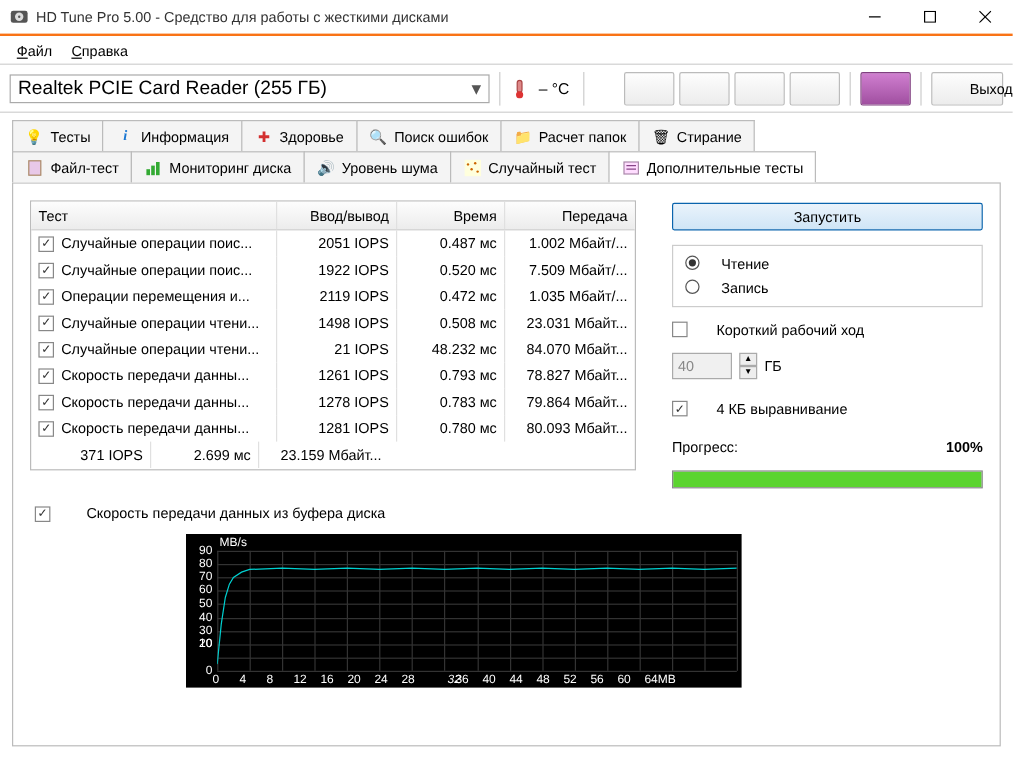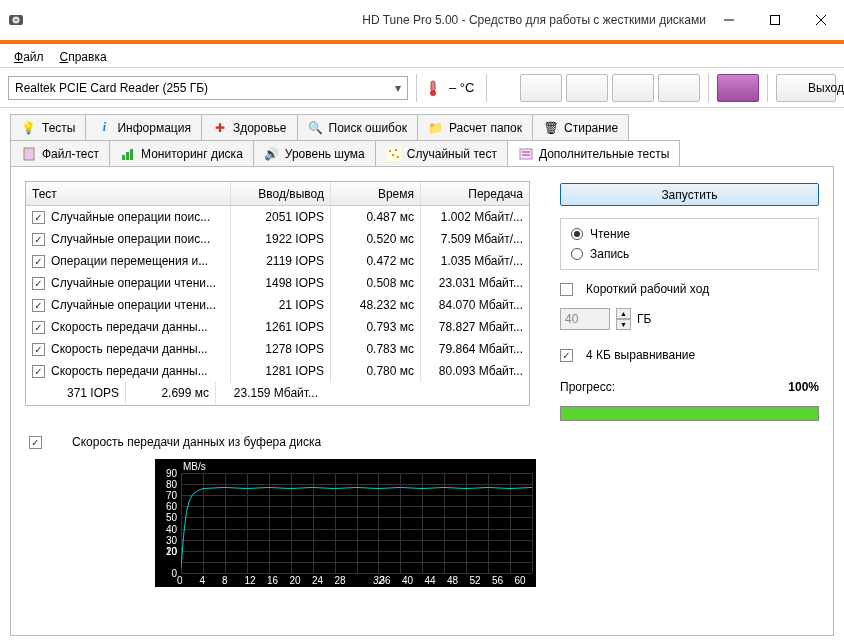--- a/index.html
+++ b/index.html
@@ -1,32 +1,32 @@
 <!DOCTYPE html>
 <html><head>
 <meta charset="utf-8">
 <style>
 * { box-sizing: border-box; margin: 0; padding: 0; }
 body { font-family: "Segoe UI", Tahoma, sans-serif; font-size: 12px; background: #fff; width: 844px; height: 641px; overflow: hidden; }
 
 
-.titlebar { display: flex; align-items: center; height: 44px; padding: 0 0 0 8px; background: #fff; border-bottom: 4px solid #f97316; text-align: right; }
+.titlebar { display: flex; align-items: center; height: 30px; padding: 0 0 0 8px; background: #fff; border-bottom: 2px solid #f97316; }
 .titlebar-icon { width: 16px; height: 16px; margin-right: 6px; }
 .titlebar-text { flex: 1; font-size: 12px; color: #333; }
 .win-btns { display: flex; }
 .win-btn { width: 46px; height: 30px; display: flex; align-items: center; justify-content: center; cursor: pointer; }
 
 
 .menubar { height: 24px; display: flex; align-items: flex-end; padding: 0 6px; border-bottom: 1px solid #d0d0d0; }
 .menu-item { padding: 3px 8px; cursor: pointer; }
 .menu-item span.u { text-decoration: underline; }
 
 
 .toolbar { height: 40px; display: flex; align-items: center; padding: 4px 8px; gap: 4px; border-bottom: 1px solid #d0d0d0; }
-.drive-select { flex: 0 0 400px; height: 24px; border: 1px solid #aaa; background: #fff; display: flex; align-items: center; padding: 0 6px; font-size: 12px; justify-content: space-between; cursor: pointer; }
+.drive-select { flex: 0 0 400px; height: 24px; border: 1px solid #aaa; background: #fff; display: flex; align-items: center; padding: 0 6px; font-size: 16px; justify-content: space-between; cursor: pointer; }
 .drive-select .chev { color: #555; }
 .tb-sep { width: 1px; height: 28px; background: #ccc; margin: 0 4px; }
 .temp-icon { width: 16px; height: 16px; }
 .temp-text { font-size: 13px; margin: 0 4px; }
 .tb-btn { width: 28px; height: 28px; border: 1px solid #bbb; background: linear-gradient(#fdfdfd,#ececec); display: flex; align-items: center; justify-content: center; cursor: pointer; border-radius: 2px; padding-left: 40px; }
 .tb-btn.exit { width: 60px; font-size: 12px; }
 .spacer { flex: 1; }
 
 
 .tabwrap { padding: 6px 10px 0 10px; }
@@ -50,35 +50,35 @@
 .col-tx { width: 108px; justify-content: flex-end; }
 .trow { display: flex; height: 22px; }
 .chk { width: 13px; height: 13px; border: 1px solid #888; margin-right: 6px; display: inline-flex; align-items: center; justify-content: center; font-size: 10px; color: #333; flex-shrink: 0; }
 .chk.on::before { content: "✓"; }
 .test-name { white-space: nowrap; overflow: hidden; text-overflow: ellipsis; }
 
 
 .controls { flex: 1; display: flex; flex-direction: column; gap: 12px; padding-top: 2px; }
 .run-btn { height: 23px; border: 1px solid #0a64ad; background: linear-gradient(#eaf3fb,#cfe5f6); cursor: pointer; display: flex; align-items: center; justify-content: center; font-size: 12px; border-radius: 2px; }
 .radio-group { border: 1px solid #ccc; padding: 8px 10px; display: flex; flex-direction: column; gap: 6px; }
-.radio-row, .check-row { display: flex; align-items: center; gap: 7px; font-size: 12px; }
+.radio-row, .check-row { display: flex; gap: 18px; font-size: 12px; }
 .radio { width: 12px; height: 12px; border: 1px solid #555; border-radius: 50%; display: inline-flex; align-items: center; justify-content: center; }
 .radio.on::after { content: ""; width: 6px; height: 6px; background: #333; border-radius: 50%; }
 .spin { display: flex; align-items: center; gap: 6px; }
 .spin-box { width: 50px; height: 22px; border: 1px solid #aaa; background: #f0f0f0; color: #888; display: flex; align-items: center; padding: 0 4px; }
 .spin-btns { display: flex; flex-direction: column; }
 .spin-btn { width: 15px; height: 11px; border: 1px solid #aaa; background: #eee; font-size: 7px; display: flex; align-items: center; justify-content: center; cursor: pointer; }
 .progress-row { display: flex; align-items: center; gap: 12px; margin-top: 6px; }
 .progress-label { font-size: 12px; }
 .progress-val { font-weight: bold; margin-left: auto; }
 .progress-bar { height: 15px; border: 1px solid #888; background: linear-gradient(#5bd42f,#5bd42f); }
 
 
 .buf-check { margin: 14px 0 10px 4px; display: flex; align-items: center; gap: 24px; font-size: 12px; }
-.chart-box { width: 381px; height: 128px; background: #000; margin-left: 130px; position: relative; }
+.chart-box { width: 463px; height: 128px; background: #000; margin-left: 130px; position: relative; }
 .chart-ylabel { position: absolute; color: #fff; font-size: 10px; right: calc(100% + 4px); transform: translateY(-50%); }
 .chart-title { position: absolute; color: #fff; font-size: 10px; top: 2px; left: 28px; }
 .chart-xlabel { position: absolute; color: #fff; font-size: 10px; top: calc(100% - 12px); }
 .chart-grid { position: absolute; inset: 14px 4px 14px 26px; }
 .grid-h { position: absolute; left: 0; right: 0; height: 1px; background: #333; }
 .grid-v { position: absolute; top: 0; bottom: 0; width: 1px; background: #333; }
 .chart-line { position: absolute; inset: 14px 4px 14px 26px; }
 .chart-line svg { width: 100%; height: 100%; }
 </style>
 </head>

